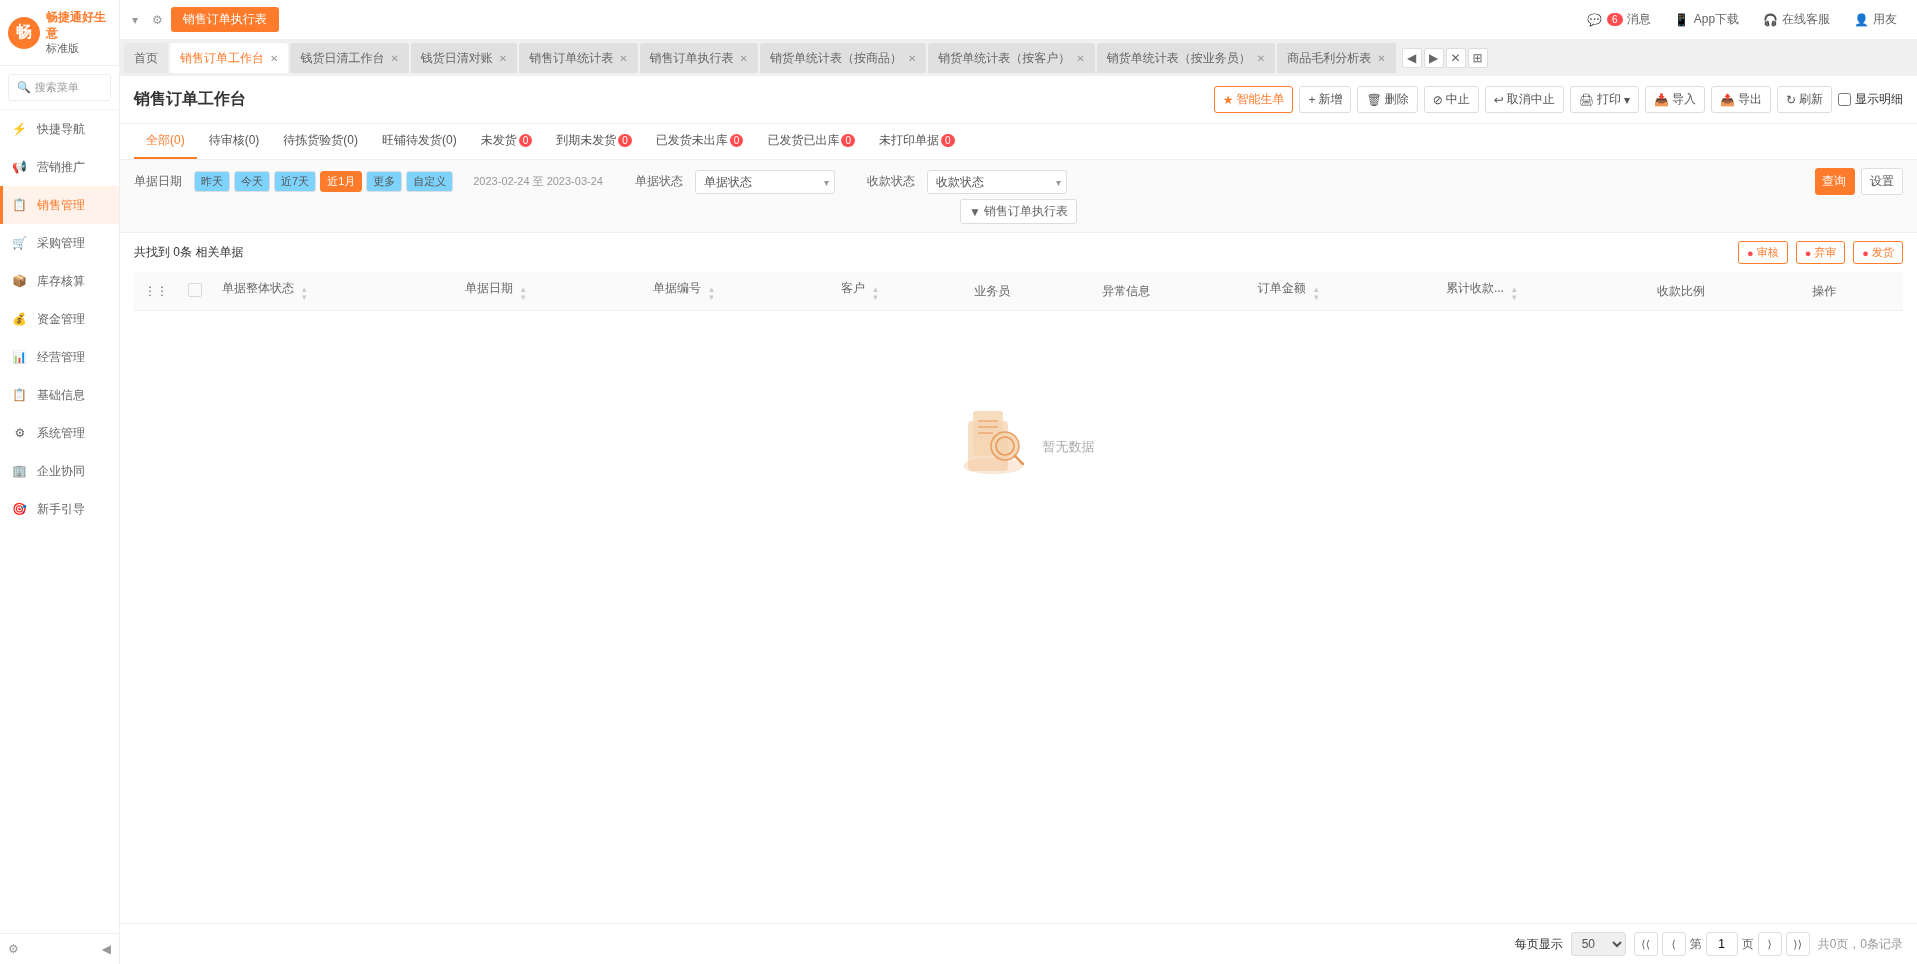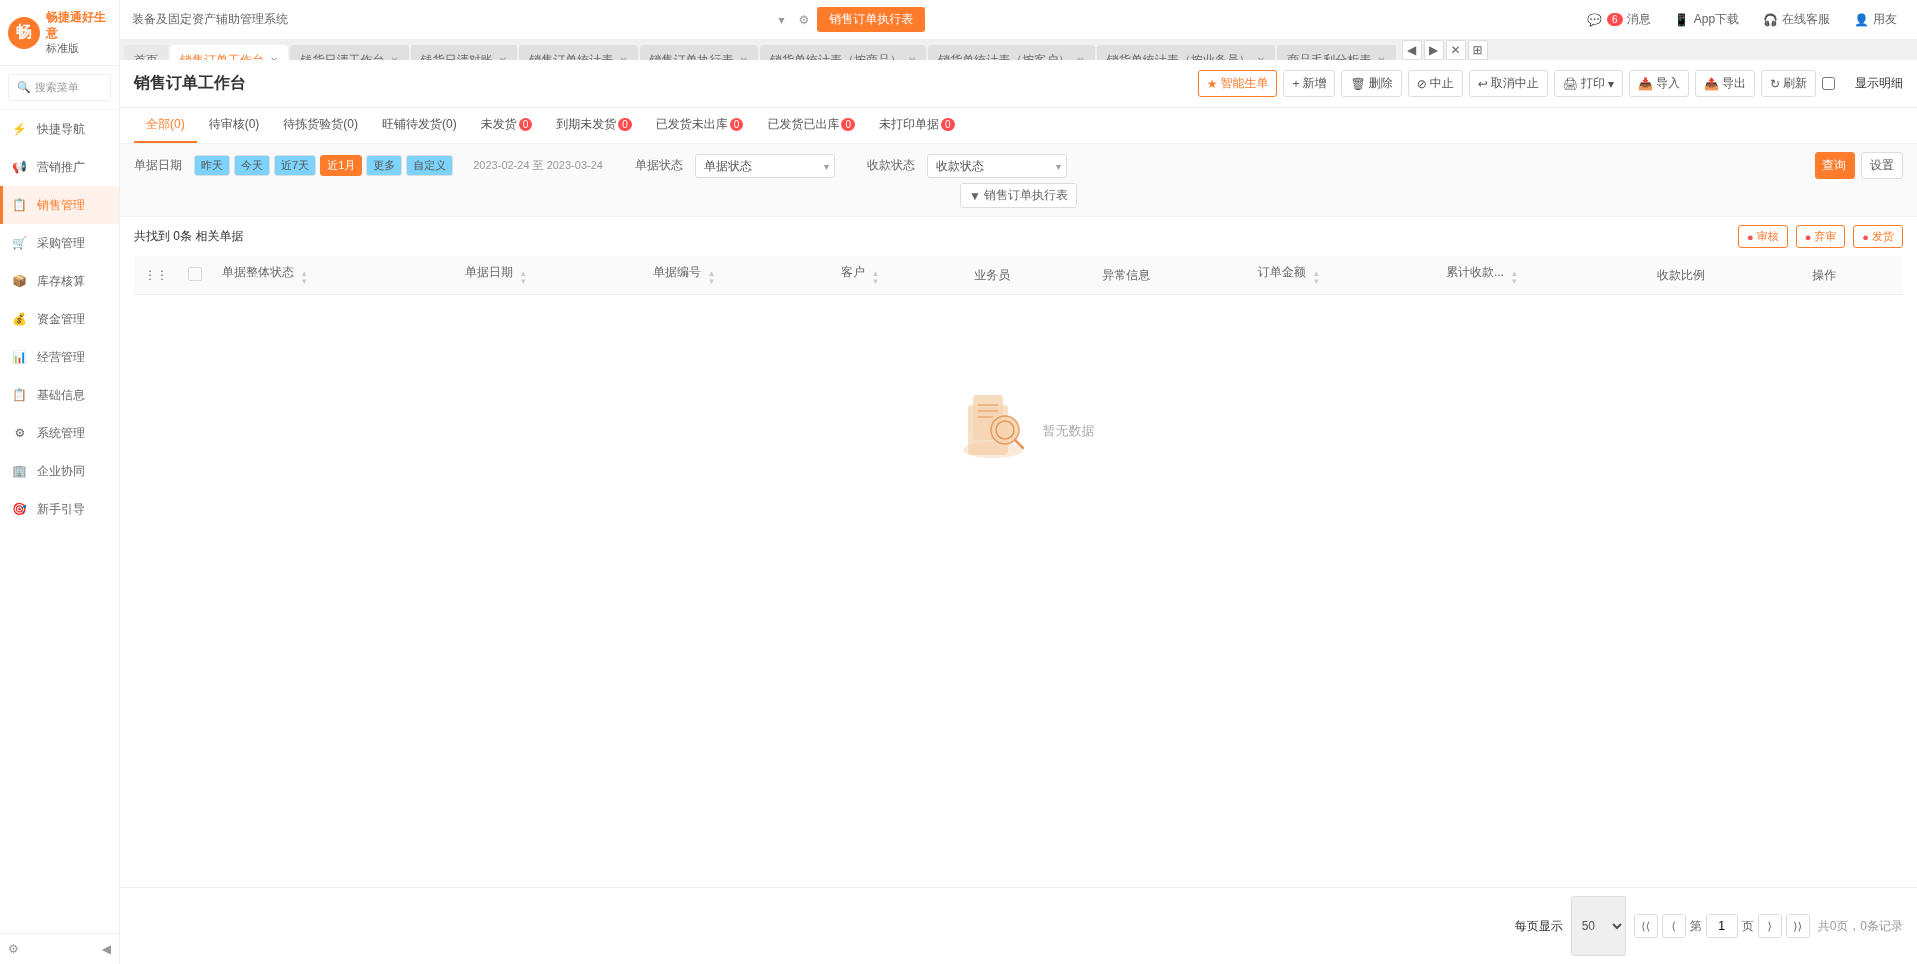--- a/index.html
+++ b/index.html
@@ -28,21 +28,21 @@
     .sidebar-footer { padding: 8px; border-top: 1px solid #f0f0f0; display: flex; align-items: center; justify-content: space-between; }
 
     
     .top-header { height: 40px; background: #fff; border-bottom: 1px solid #eee; display: flex; align-items: center; padding: 0 12px; gap: 8px; flex-shrink: 0; }
     .system-name { font-size: 12px; color: #666; flex: 1; }
     .header-btn { display: flex; align-items: center; gap: 4px; cursor: pointer; color: #666; font-size: 12px; padding: 4px 8px; border-radius: 3px; }
     .header-exp-btn { background: #ff7b2c; color: white; padding: 4px 12px; border-radius: 3px; font-size: 12px; cursor: pointer; border: none; }
     .badge { background: #ff4d4f; color: white; border-radius: 8px; padding: 1px 5px; font-size: 10px; min-width: 16px; text-align: center; }
 
     
-    .tab-bar { height: 20px; background: #f0f0f0; display: flex; padding: 5px 4px; flex-shrink: 0; overflow: hidden; }
+    .tab-bar { height: 36px; background: #f0f0f0; display: flex; align-items: center; padding: 5px 4px; flex-shrink: 0; overflow: hidden; }
     .tab-item { display: flex; align-items: center; gap: 4px; padding: 6px 10px; cursor: pointer; white-space: nowrap; color: #666; font-size: 12px; border-radius: 3px 3px 0 0; background: #e0e0e0; margin-right: 2px; position: relative; height: 30px; }
     .tab-item.active { background: #fff; color: #ff7b2c; }
     .tab-item.home { background: #e8e8e8; }
     .tab-close { color: #999; font-size: 10px; cursor: pointer; margin-left: 2px; }
     .tab-nav-btns { display: flex; align-items: center; gap: 2px; margin-left: 4px; }
     .tab-nav-btn { width: 20px; height: 20px; display: flex; align-items: center; justify-content: center; cursor: pointer; color: #666; border: 1px solid #ddd; border-radius: 2px; background: white; }
 
     
     .content-area { flex: 1; background: white; overflow: auto; display: flex; flex-direction: column; }
 
@@ -85,21 +85,21 @@
     .th-check { width: 30px; }
     .th-drag { width: 24px; }
 
     
     .empty-state { display: flex; flex-direction: row; align-items: center; justify-content: center; padding: 80px 20px; color: #ccc; }
     .empty-icon { width: 100px; height: 100px; margin-bottom: 12px; }
     .empty-text { font-size: 13px; color: #aaa; }
 
     
     .table-footer { padding: 8px 14px; border-top: 1px solid #eee; display: flex; align-items: center; justify-content: flex-end; gap: 8px; flex-shrink: 0; background: white; }
-    .page-size-select { padding: 21px 6px; border: 1px solid #ddd; border-radius: 3px; font-size: 12px; color: #555; }
+    .page-size-select { padding: 3px 6px; border: 1px solid #ddd; border-radius: 3px; font-size: 12px; color: #555; }
     .pagination { display: flex; align-items: center; gap: 4px; }
     .page-btn { width: 24px; height: 24px; display: flex; align-items: center; justify-content: center; border: 1px solid #ddd; border-radius: 3px; cursor: pointer; color: #666; background: white; font-size: 11px; }
     .page-input { width: 32px; height: 24px; border: 1px solid #ddd; border-radius: 3px; text-align: center; font-size: 12px; }
     .page-info { font-size: 12px; color: #999; }
 
     
     .cb { width: 14px; height: 14px; border: 1px solid #d9d9d9; border-radius: 2px; display: inline-block; cursor: pointer; }
 
     .select-wrapper { position: relative; display: inline-block; }
     .select-wrapper::after { content: '▾'; position: absolute; right: 6px; top: 50%; transform: translateY(-50%); pointer-events: none; color: #999; font-size: 10px; }
@@ -174,21 +174,20 @@
 
     <div class="sidebar-footer">
       <span style="cursor:pointer;color:#999;">⚙</span>
       <span style="cursor:pointer;color:#999;">◀</span>
     </div>
   </div>
 
   <div class="main-area">
 
     <div class="top-header">
-      <span class="system-name">装备及固定资产辅助管理系统</span>
       <span style="color:#999;cursor:pointer;">▾</span>
       <span style="color:#999;cursor:pointer;margin-left:6px;">⚙</span>
       <button class="header-exp-btn">销售订单执行表</button>
       <div style="flex:1"></div>
       <div class="header-btn">
         <span>💬</span>
         <span class="badge">6</span>
         <span>消息</span>
       </div>
       <div class="header-btn">
@@ -288,21 +287,21 @@
             <span>导入</span>
           </button>
           <button class="action-btn">
             <span>📤</span>
             <span>导出</span>
           </button>
           <button class="action-btn">
             <span>↻</span>
             <span>刷新</span>
           </button>
-          <label style="display:flex;align-items:center;gap:20px;cursor:pointer;font-size:12px;">
+          <label style="display:flex;align-items:center;gap:4px;cursor:pointer;font-size:12px;">
             <input type="checkbox" style="">
             <span>显示明细</span>
           </label>
         </div>
       </div>
 
       <div class="sub-tabs">
         <div class="sub-tab active">
           <span>全部(0)</span>
         </div>

